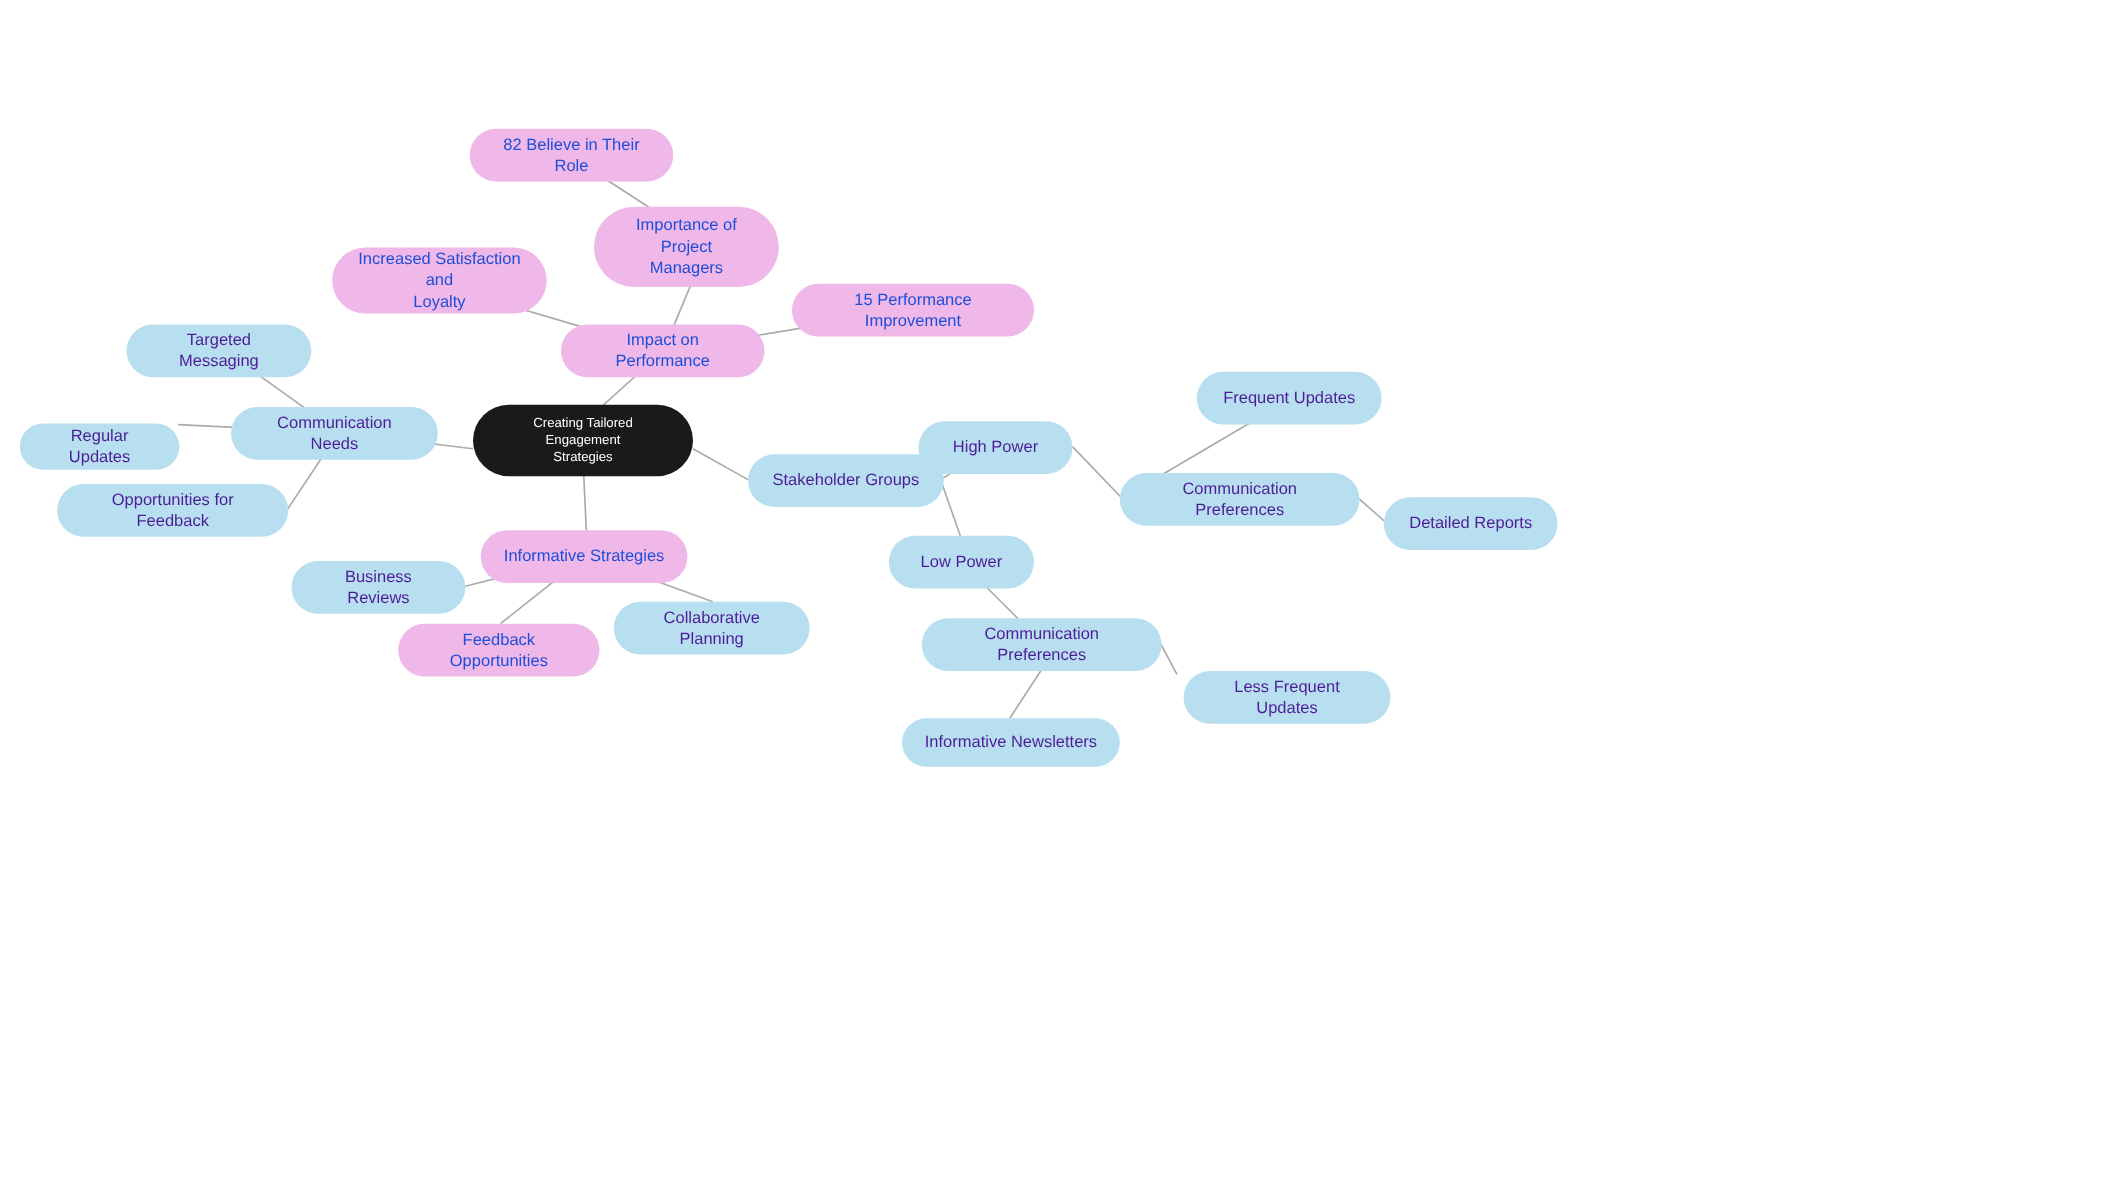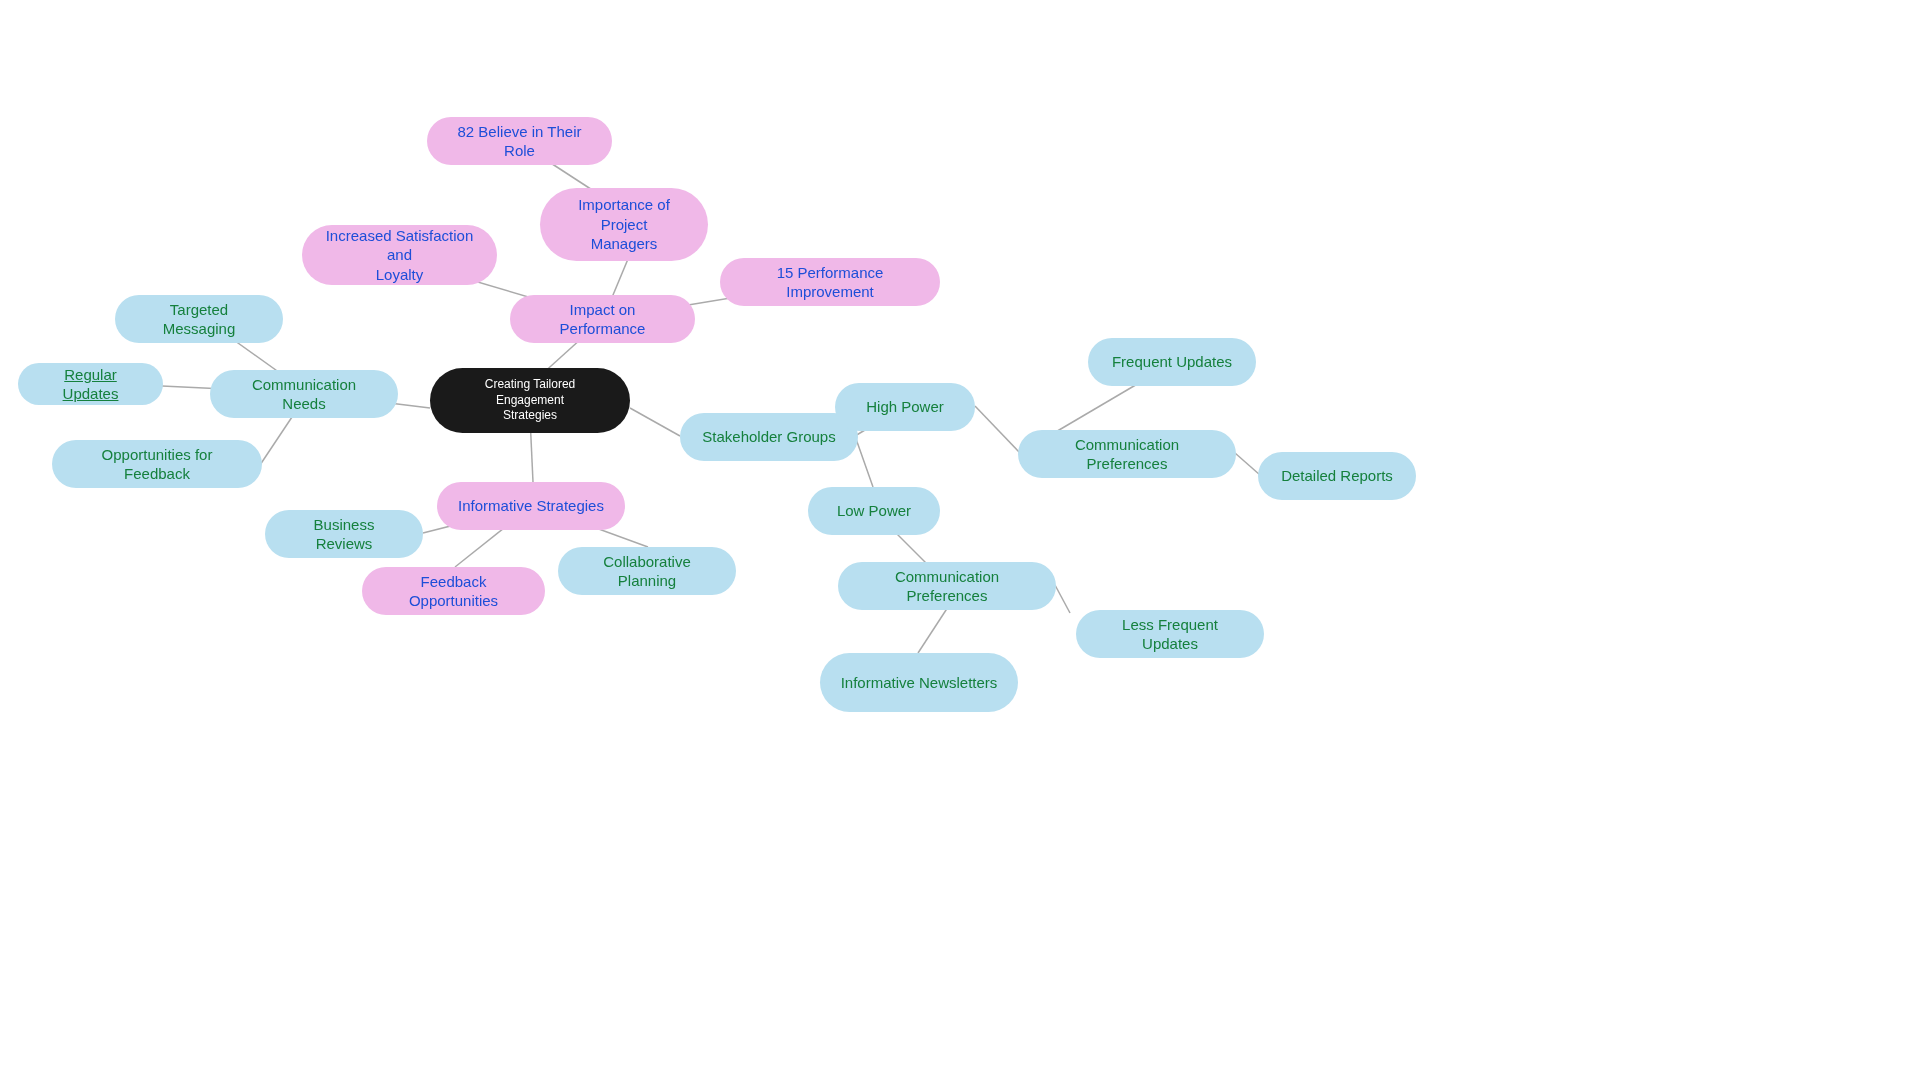--- a/index.html
+++ b/index.html
@@ -40,21 +40,21 @@
       font-weight: 500;
       border-radius: 40px;
     }
     .node-pink {
       background: #f0b8e8;
       color: #1d4ed8;
       border: none;
     }
     .node-blue {
       background: #b8dff0;
-      color: #15803d;
+      color: #4c1d95;
       border: none;
     }
   </style>
 </head>
 <body>
 
 <svg id="connections">
 
   <line x1="530" y1="385" x2="603" y2="319" stroke="#aaa" stroke-width="1.5"></line>
 
@@ -117,21 +117,21 @@
 <div class="node node-pink" style="left:720px; top:258px; width:220px; height:48px;">15 Performance Improvement</div>
 
 <div class="node node-pink" style="left:437px; top:482px; width:188px; height:48px;">Informative Strategies</div>
 
 <div class="node node-pink" style="left:362px; top:567px; width:183px; height:48px;">Feedback Opportunities</div>
 
 <div class="node node-blue" style="left:210px; top:370px; width:188px; height:48px;">Communication Needs</div>
 
 <div class="node node-blue" style="left:115px; top:295px; width:168px; height:48px;">Targeted Messaging</div>
 
-<div class="node node-blue" style="left:18px; top:363px; width:145px; height:42px;text-decoration:underline;">Regular Updates</div>
+<div class="node node-blue" style="left:18px; top:385px; width:145px; height:42px;">Regular Updates</div>
 
 <div class="node node-blue" style="left:52px; top:440px; width:210px; height:48px;">Opportunities for Feedback</div>
 
 <div class="node node-blue" style="left:265px; top:510px; width:158px; height:48px;">Business Reviews</div>
 
 <div class="node node-blue" style="left:558px; top:547px; width:178px; height:48px;">Collaborative Planning</div>
 
 <div class="node node-blue" style="left:680px; top:413px; width:178px; height:48px;">Stakeholder Groups</div>
 
 <div class="node node-blue" style="left:835px; top:383px; width:140px; height:48px;">High Power</div>
@@ -141,13 +141,13 @@
 <div class="node node-blue" style="left:1018px; top:430px; width:218px; height:48px;">Communication Preferences</div>
 
 <div class="node node-blue" style="left:838px; top:562px; width:218px; height:48px;">Communication Preferences</div>
 
 <div class="node node-blue" style="left:1088px; top:338px; width:168px; height:48px;">Frequent Updates</div>
 
 <div class="node node-blue" style="left:1258px; top:452px; width:158px; height:48px;">Detailed Reports</div>
 
 <div class="node node-blue" style="left:1076px; top:590px; width:188px; height:48px;margin-top:20px;">Less Frequent Updates</div>
 
-<div class="node node-blue" style="left:820px; top:653px; width:198px; height:59px;">Informative Newsletters</div>
+<div class="node node-blue" style="left:820px; top:653px; width:198px; height:44px;">Informative Newsletters</div>
 
 </body></html>

